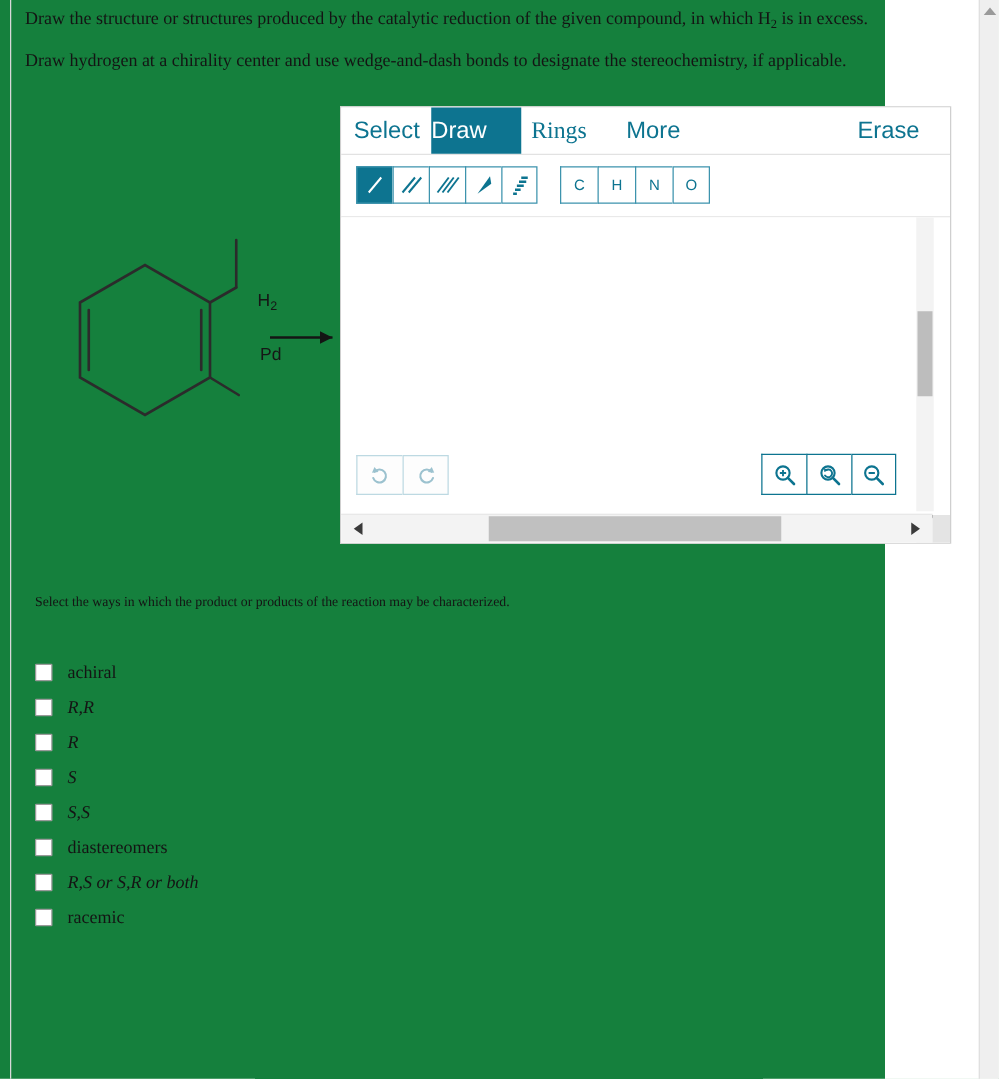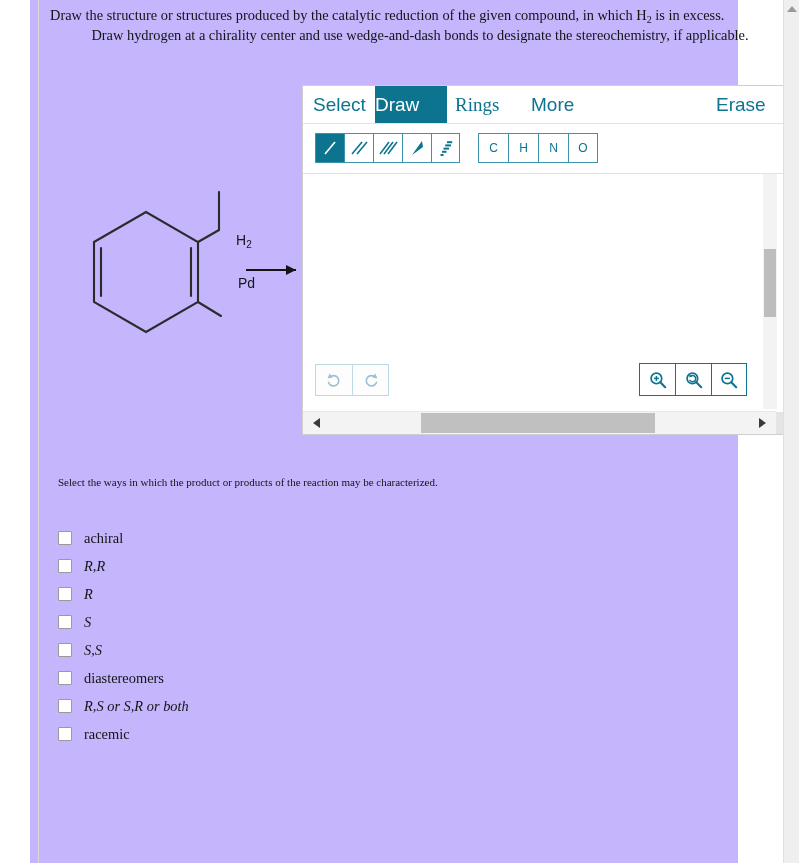--- a/index.html
+++ b/index.html
@@ -15,43 +15,42 @@
     color: #1a1a1a;
     overflow: hidden;
   }
 
   
   #page {
     position: absolute;
     left: 0; top: 0;
     width: 708px;
     height: 863px;
-    background: #c4b5fd;
-    box-sizing: border-box;
-    margin-left: 30px;
+    background: #15803d;
+    box-sizing: border-box;
   }
   #left-rule {
     position: absolute;
     left: 8px; top: 0;
     width: 1px; height: 863px;
     background: #d8d8d8;
   }
 
   
   .prompt {
     position: absolute;
     left: 20px;
     width: 740px;
     font-family: "Liberation Serif", serif;
     font-size: 14.4px;
     line-height: 19px;
     color: #141414;
   }
   #prompt-line-1 { top: 6px; }
-  #prompt-line-2 { top: 26px; text-align: center; }
+  #prompt-line-2 { top: 40px; }
   .sub { font-size: 10px; vertical-align: -3px; }
 
   
   #scheme {
     position: absolute;
     left: 30px;
     top: 190px;
     width: 240px;
     height: 150px;
   }

